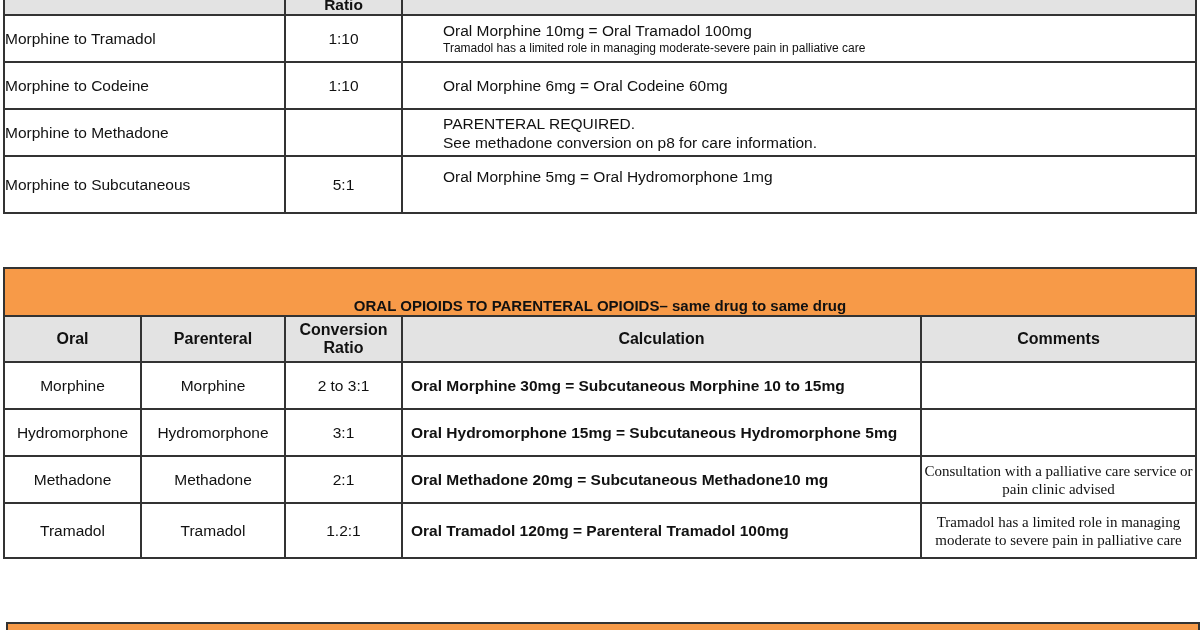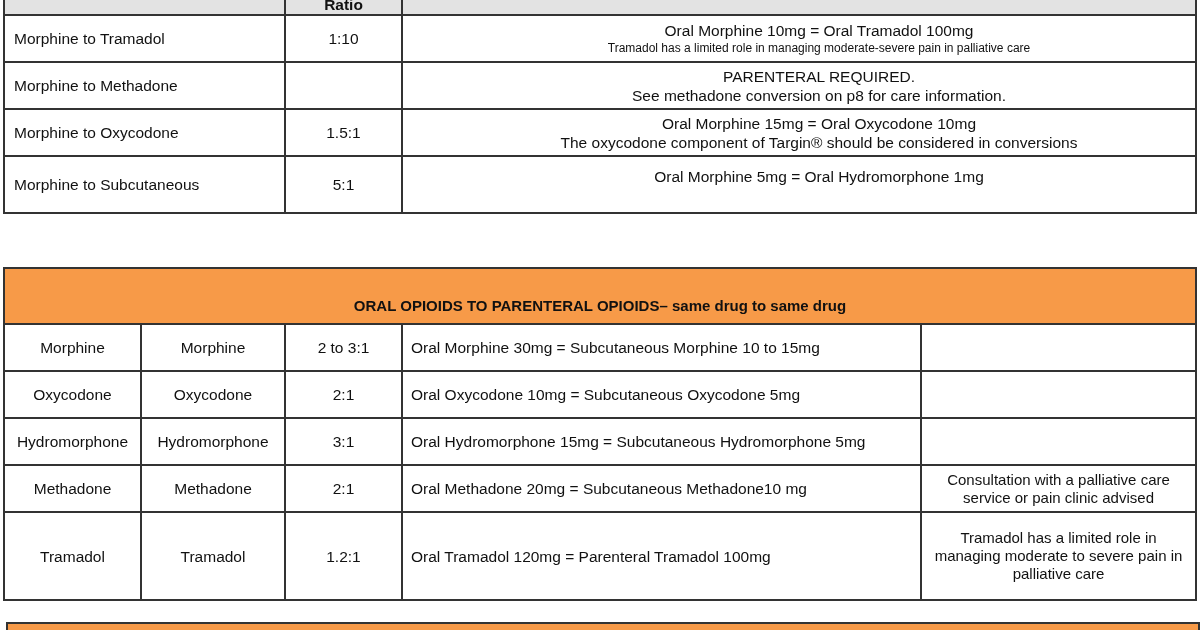--- a/index.html
+++ b/index.html
@@ -7,33 +7,33 @@
     width:1200px; height:630px; overflow:hidden; position:relative;
     background:#ffffff;
     font-family:"Liberation Sans", sans-serif;
     color:#111;
   }
   table { border-collapse:collapse; position:absolute; table-layout:fixed; }
   td, th { border:2px solid #333; padding:0; font-size:15.5px; line-height:19px; }
   .t1 { left:3px; top:-22px; width:1192px; }
   .t1 .hdr td { background:#e3e3e3; height:34px; font-weight:bold; text-align:center; vertical-align:bottom; }
   .t1 .row td { height:45px; }
-  .t1 .label { text-align:left; padding-left:9px; }
+  .t1 .label { text-align:left; }
   .t1 .ratio { text-align:center; }
-  .t1 .calc { text-align:center;padding-left:40px; }
+  .t1 .calc { text-align:left;padding-left:40px; }
   .t1 .sub { font-size:12px; line-height:17px; display:block; }
   .t1 .main { display:block; }
 
   .t2 { left:3px; top:267px; width:1192px; }
-  .t2 .title td { background:#f79a48; height:46px; text-align:center; font-weight:bold; font-size:15px; vertical-align:bottom; padding-bottom:8px; }
+  .t2 .title td { background:#f79a48; height:46px; text-align:center; font-weight:bold; font-size:15px; vertical-align:bottom; }
   .t2 .colhdr td { background:#e3e3e3; height:44px; text-align:center; font-weight:bold; font-size:16px; line-height:18px; }
   .t2 .row td { height:45px; text-align:center;margin-top:32px; }
-  .t2 .row td.calc { text-align:left; padding-left:8px; }
+  .t2 .row td.calc { text-align:left; padding-left:8px;font-weight:bold; }
   .t2 .row.tall td { height:53px; }
-  .t2 .comment { font-size:15px; line-height:18px; }
+  .t2 .comment { font-size:15px; line-height:18px;font-family:Liberation Serif, serif; }
 
   .bottom-bar { position:absolute; left:6px; top:622px; width:1190px; height:20px; background:#f79a48; border:2px solid #333; }
 </style>
 </head>
 <body>
 
 <table class="t1">
   <colgroup>
       <col style="width:281px">
       <col style="width:117px">
@@ -47,33 +47,32 @@
   </tr>
   <tr class="row">
     <td class="label">Morphine to Tramadol</td>
     <td class="ratio">1:10</td>
     <td class="calc">
       <span class="main">Oral Morphine 10mg = Oral Tramadol 100mg</span>
       <span class="sub">Tramadol has a limited role in managing moderate-severe pain in palliative care</span>
     </td>
   </tr>
   <tr class="row">
+    <td class="label">Morphine to Codeine</td>
+    <td class="ratio">1:10</td>
+    <td class="calc">
+      <span class="main">Oral Morphine 6mg = Oral Codeine 60mg</span>
+    </td>
+  </tr>
+  <tr class="row">
     <td class="label">Morphine to Methadone</td>
     <td class="ratio"></td>
     <td class="calc">
       <span class="main">PARENTERAL REQUIRED.</span>
       <span class="main">See methadone conversion on p8 for care information.</span>
-    </td>
-  </tr>
-  <tr class="row">
-    <td class="label">Morphine to Oxycodone</td>
-    <td class="ratio">1.5:1</td>
-    <td class="calc">
-      <span class="main">Oral Morphine 15mg = Oral Oxycodone 10mg</span>
-      <span class="main">The oxycodone component of Targin® should be considered in conversions</span>
     </td>
   </tr>
   <tr class="row">
     <td class="label">Morphine to Subcutaneous</td>
     <td class="ratio">5:1</td>
     <td class="calc" style="vertical-align:top;padding-top:10px">
       <span class="main">Oral Morphine 5mg = Oral Hydromorphone 1mg</span>
     </td>
   </tr>
 </tbody>
@@ -84,32 +83,32 @@
       <col style="width:137px">
       <col style="width:144px">
       <col style="width:117px">
       <col style="width:519px">
       <col style="width:275px">
     </colgroup>
   <tbody>
       <tr class="title">
     <td colspan="5">ORAL OPIOIDS TO PARENTERAL OPIOIDS– same drug to same drug</td>
   </tr>
+  <tr class="colhdr">
+    <td>Oral</td>
+    <td>Parenteral</td>
+    <td>Conversion Ratio</td>
+    <td>Calculation</td>
+    <td>Comments</td>
+  </tr>
   <tr class="row">
     <td>Morphine</td>
     <td>Morphine</td>
     <td>2 to 3:1</td>
     <td class="calc">Oral Morphine 30mg = Subcutaneous Morphine 10 to 15mg</td>
-    <td class="comment"></td>
-  </tr>
-  <tr class="row">
-    <td>Oxycodone</td>
-    <td>Oxycodone</td>
-    <td>2:1</td>
-    <td class="calc">Oral Oxycodone 10mg = Subcutaneous Oxycodone 5mg</td>
     <td class="comment"></td>
   </tr>
   <tr class="row">
     <td>Hydromorphone</td>
     <td>Hydromorphone</td>
     <td>3:1</td>
     <td class="calc">Oral Hydromorphone 15mg = Subcutaneous Hydromorphone 5mg</td>
     <td class="comment"></td>
   </tr>
   <tr class="row">
@@ -117,18 +116,18 @@
     <td>Methadone</td>
     <td>2:1</td>
     <td class="calc">Oral Methadone 20mg = Subcutaneous Methadone10 mg</td>
     <td class="comment">Consultation with a palliative care service or pain clinic advised</td>
   </tr>
   <tr class="row tall">
     <td>Tramadol</td>
     <td>Tramadol</td>
     <td>1.2:1</td>
     <td class="calc">Oral Tramadol 120mg = Parenteral Tramadol 100mg</td>
-    <td class="comment" style="padding:16px 12px">Tramadol has a limited role in managing moderate to severe pain in palliative care</td>
+    <td class="comment" style="padding:0 12px">Tramadol has a limited role in managing moderate to severe pain in palliative care</td>
   </tr>
 </tbody>
   </table>
 
 <div class="bottom-bar"></div>
 
 </body></html>

